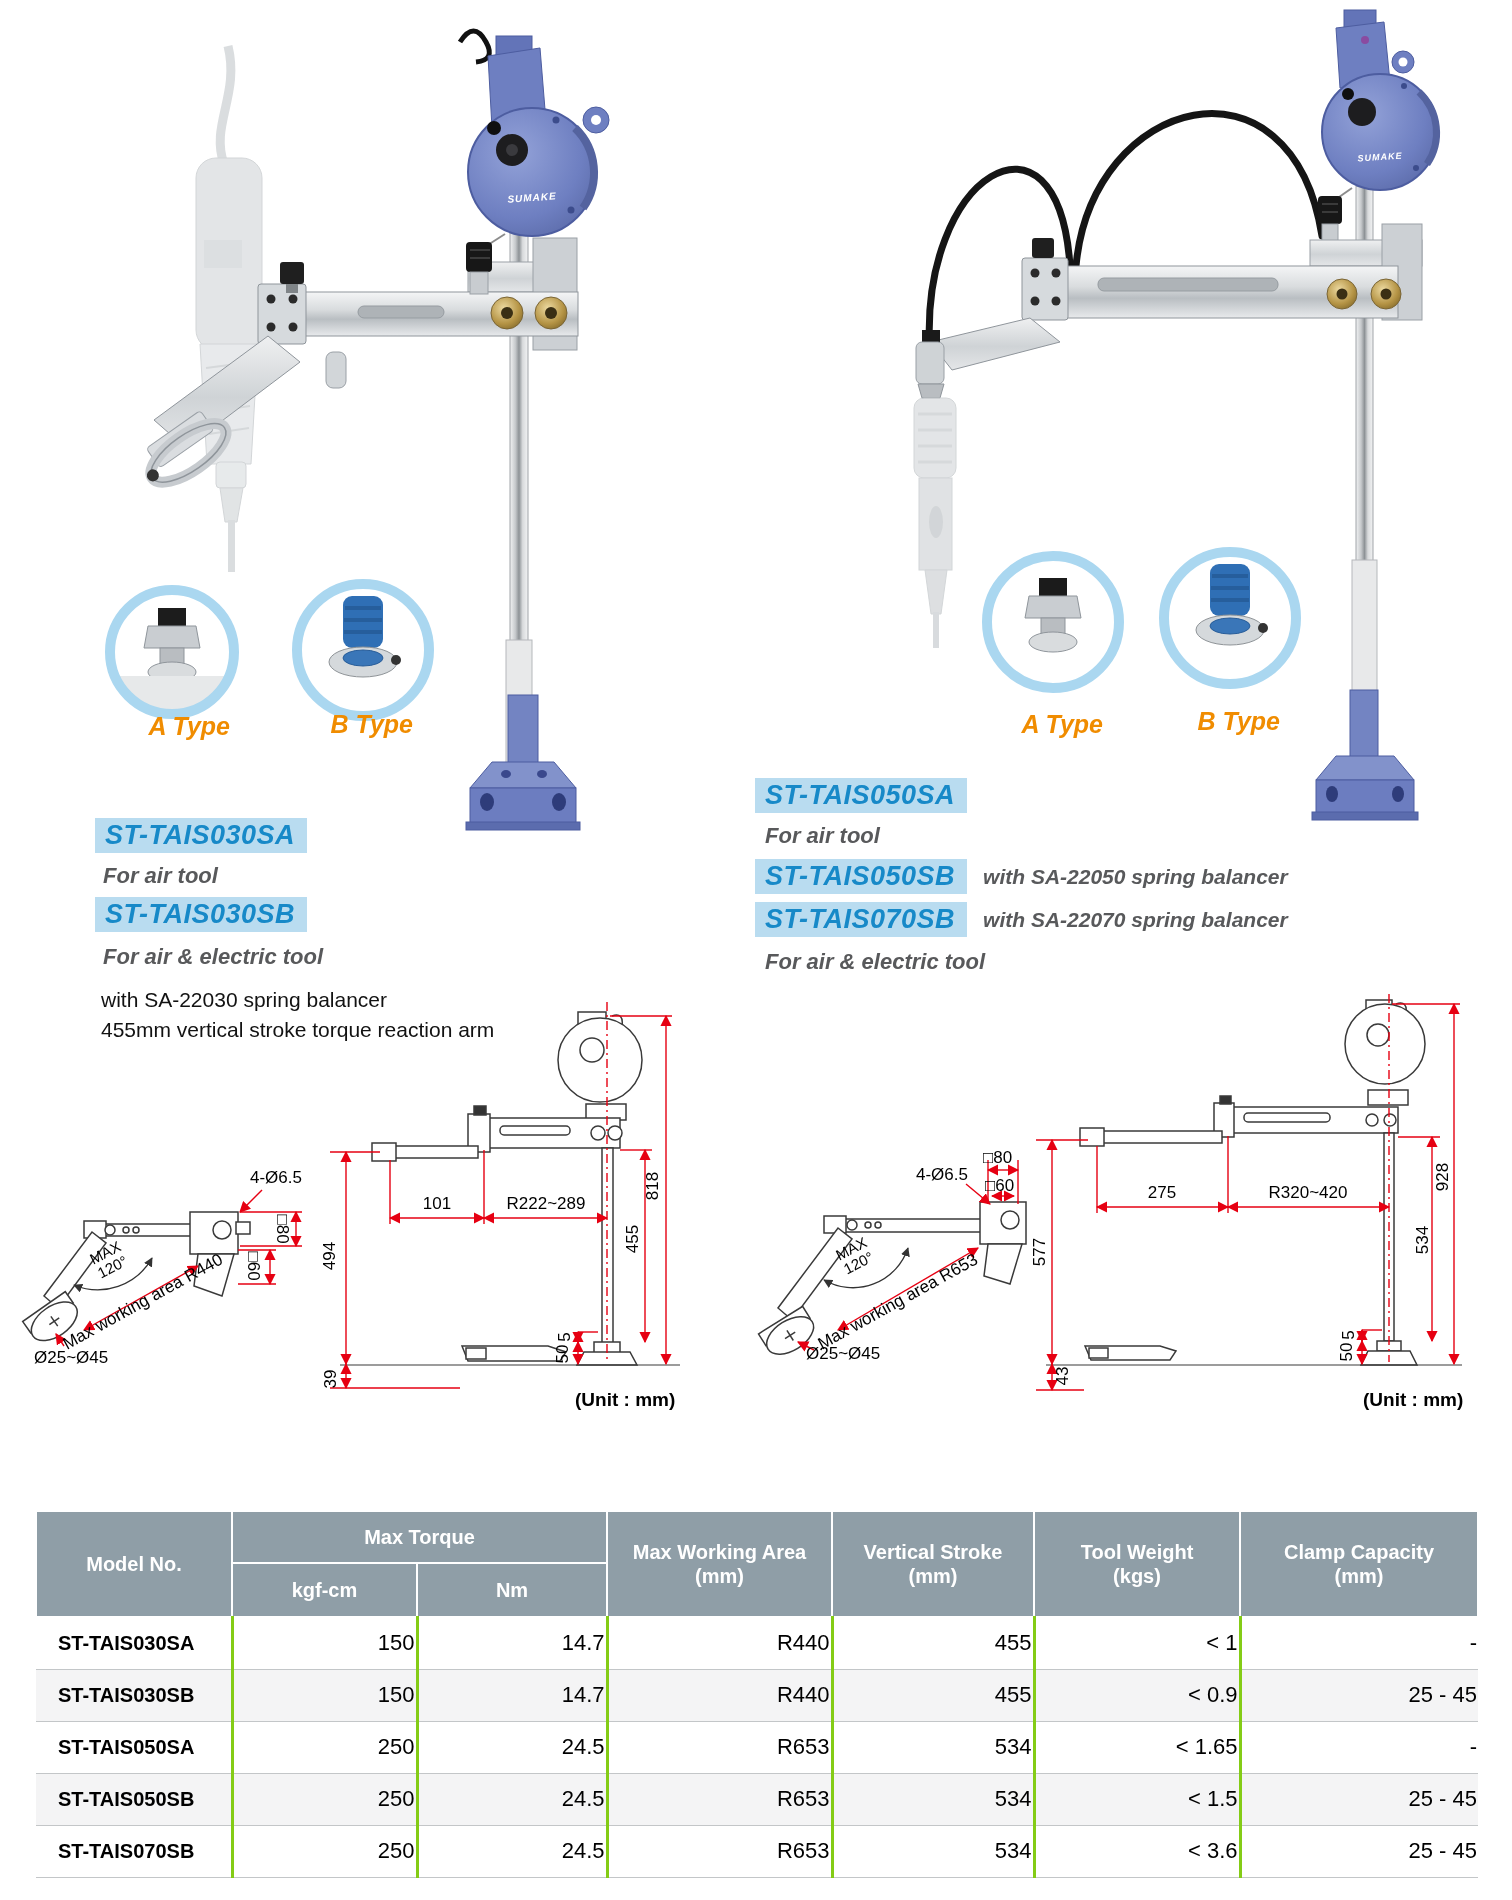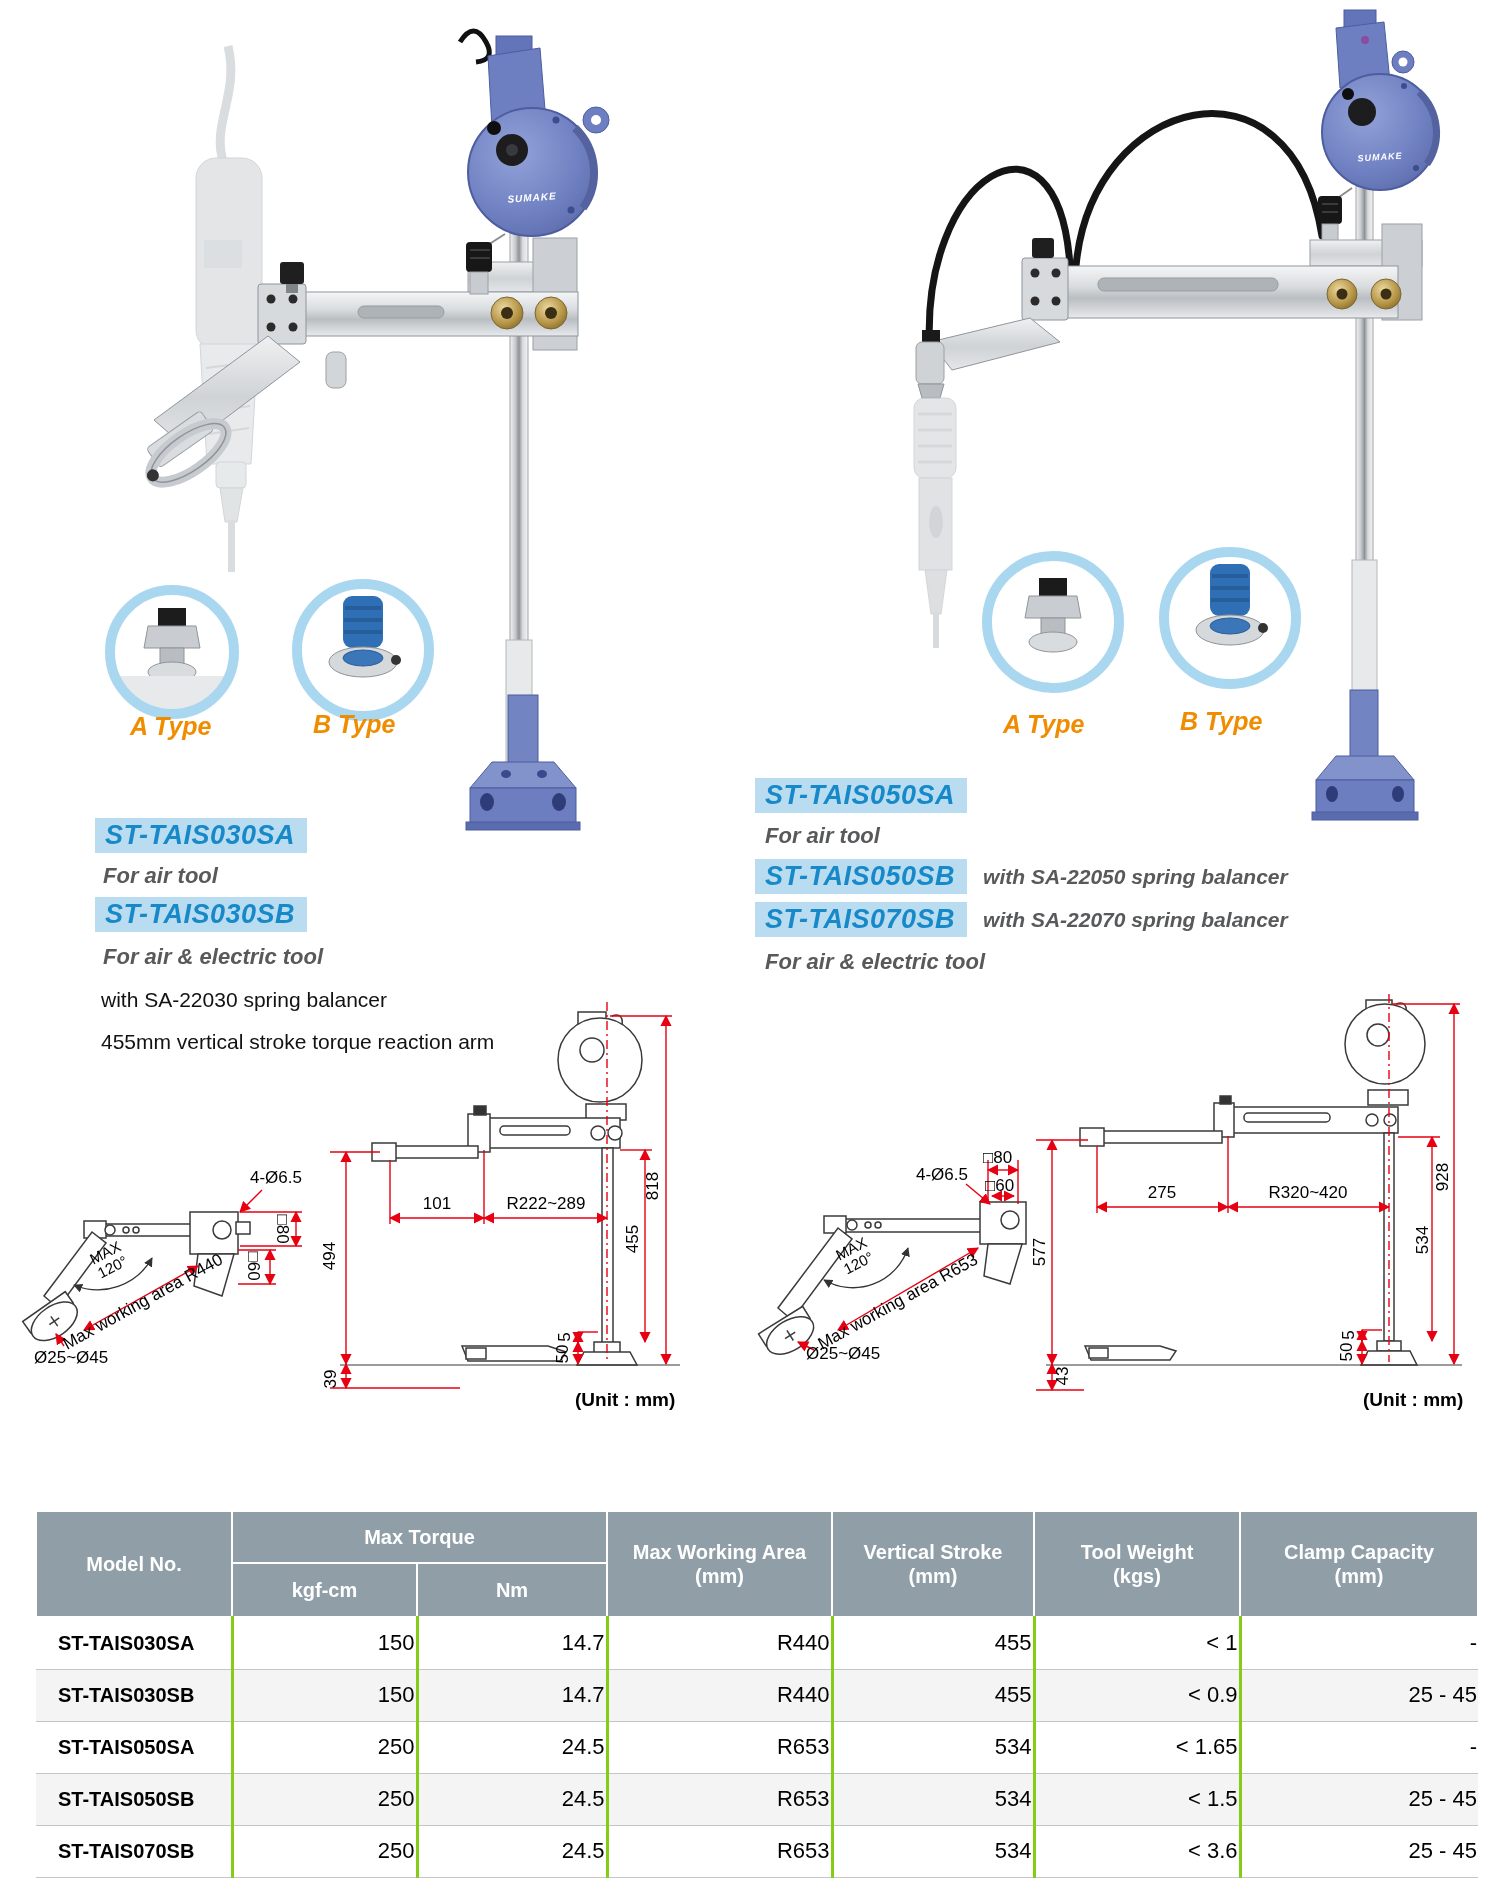--- a/index.html
+++ b/index.html
@@ -10,21 +10,21 @@
   
   .model-chip { display:inline-block; background:#b9dcf0; color:#1789c8;
                 font-weight:bold; font-style:italic; font-size:27px;
                 line-height:30px; padding:2px 12px 3px 10px; letter-spacing:0.5px; }
   .for-text   { color:#58595b; font-weight:bold; font-style:italic; font-size:22px; white-space:nowrap; }
   .suffix-text{ color:#58595b; font-weight:bold; font-style:italic; font-size:21px;
                 margin-left:16px; white-space:nowrap; }
   .note-text  { color:#121212; font-size:21px; white-space:nowrap; }
   .chip-row   { display:flex; align-items:center; }
   .type-label { color:#f08c00; font-weight:bold; font-style:italic; font-size:25px;
-                width:100px; text-align:left; display:inline-block; }
+                width:100px; text-align:right; display:inline-block; }
   .brand-tag  { color:#ffffff; font-weight:bold; font-style:italic; font-size:10px;
                 letter-spacing:1px; width:64px; text-align:center; }
 
   
   .dim   { position:absolute; color:#000; font-size:17px; white-space:nowrap; }
   .dimc  { width:110px; text-align:center; }
   .vdim  { position:absolute; width:70px; text-align:center; color:#000; font-size:17px;
            transform:rotate(-90deg); transform-origin:center; white-space:nowrap; }
   .vdim90{ transform:rotate(90deg); }
   .adim  { position:absolute; width:190px; text-align:center; color:#000; font-size:17px;
@@ -311,21 +311,21 @@
   <span class="abs type-label" style="left:313px;top:710px">B Type</span>
   <span class="abs type-label" style="left:1003px;top:710px">A Type</span>
   <span class="abs type-label" style="left:1180px;top:707px">B Type</span>
 
   <div class="abs" style="left:95px;top:818px">
     <div><span class="model-chip">ST-TAIS030SA</span></div>
     <div style="margin:10px 0 0 8px"><span class="for-text">For air tool</span></div>
     <div style="margin-top:8px"><span class="model-chip">ST-TAIS030SB</span></div>
     <div style="margin:12px 0 0 8px"><span class="for-text">For air &amp; electric tool</span></div>
     <div style="margin:18px 0 0 6px"><span class="note-text">with SA-22030 spring balancer</span></div>
-    <div style="margin:18px 0 0 6px"><span class="note-text">455mm vertical stroke torque reaction arm</span></div>
+    <div style="margin:6px 0 0 6px"><span class="note-text">455mm vertical stroke torque reaction arm</span></div>
   </div>
 
   <div class="abs" style="left:755px;top:778px">
     <div><span class="model-chip">ST-TAIS050SA</span></div>
     <div style="margin:10px 0 0 10px"><span class="for-text">For air tool</span></div>
     <div class="chip-row" style="margin-top:10px">
       <span class="model-chip">ST-TAIS050SB</span>
       <span class="suffix-text">with SA-22050 spring balancer</span>
     </div>
     <div class="chip-row" style="margin-top:8px">

